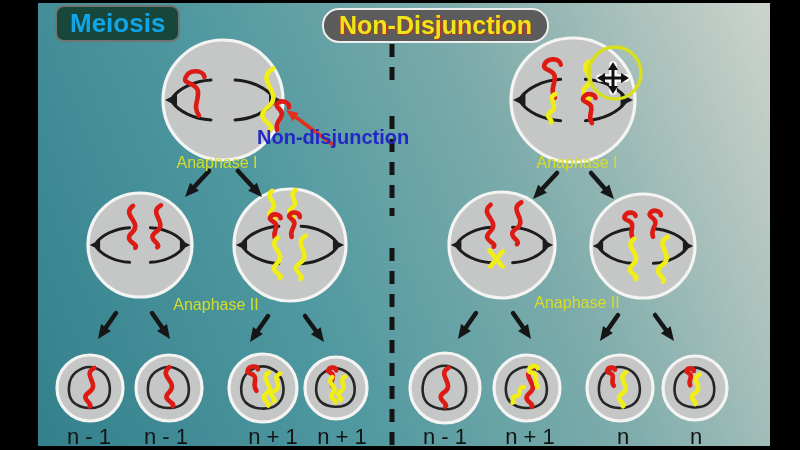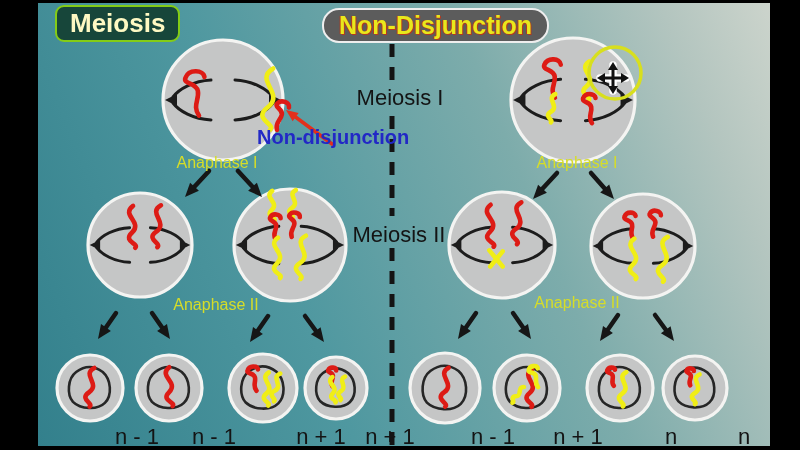--- a/index.html
+++ b/index.html
@@ -7,35 +7,35 @@
          font-family:"Liberation Sans",sans-serif;}
   #bg{position:absolute;left:38px;top:3px;width:732px;height:443px;
       background:linear-gradient(68deg,#33808c 0%,#4f98a0 35%,#7dacab 65%,#b3c5bf 88%,#ccd4cc 100%);}
   .bar{position:absolute;background:#000;}
   #bar-left{left:0;top:0;width:38px;height:450px;}
   #bar-right{right:0;top:0;width:30px;height:450px;}
   #bar-top{left:0;top:0;width:800px;height:3px;}
   #bar-bottom{left:0;bottom:0;width:800px;height:4px;}
   #dg{position:absolute;left:0;top:0;}
   .lbl{position:absolute;text-align:center;white-space:nowrap;}
-  #title-meiosis{left:55px;top:5px;background:#17463a;border:2px solid #84cc16;border-radius:9px;
-      padding:1px 13px;color:#fef9c3;font-size:26px;font-weight:bold;}
+  #title-meiosis{left:55px;top:5px;background:#17463a;border:2px solid #737373;border-radius:9px;
+      padding:1px 13px;color:#0ea5e9;font-size:26px;font-weight:bold;}
   #title-nd{left:322px;top:8px;background:#5c5c5c;border:2px solid #eeeeee;border-radius:17px;
       padding:1px 15px;color:#e8e81c;font-size:25px;font-weight:bold;
       text-shadow:1px 1px 0 #b5391f,-1px 0 0 #b5391f;}
   .stage-lbl{color:#141414;font-size:22px;width:120px;}
   #lbl-meiosis1{left:340px;top:85px;}
   #lbl-meiosis2{left:339px;top:222px;}
   .ana{color:#d6dd28;font-size:16px;width:140px;}
   #ana1-left{left:147px;top:154px;}
   #ana1-right{left:507px;top:154px;}
   #ana2-left{left:146px;top:296px;font-size:16px;}
   #ana2-right{left:507px;top:294px;font-size:16px;}
   #nd-note{left:257px;top:126px;color:#2228c6;font-size:20px;font-weight:bold;}
-  .nlbl{color:#141414;font-size:22px;width:100px;top:424px;padding-left:48px;}
+  .nlbl{color:#141414;font-size:22px;width:100px;top:424px;}
   #nl1{left:39px;} #nl2{left:116px;} #nl3{left:223px;} #nl4{left:292px;}
   #nr1{left:395px;} #nr2{left:480px;} #nr3{left:573px;} #nr4{left:646px;}
 </style>
 </head>
 <body>
 
 <div id="stage">
   <div id="bg"></div>
   <svg id="dg" width="800" height="450">
       <line x1="392" y1="44" x2="392" y2="84" stroke="#141414" stroke-width="5" stroke-dasharray="13 10"></line>
@@ -238,22 +238,20 @@
         <polygon points="597,78 605,73 605,83" fill="#111"></polygon>
         <polygon points="629,78 621,83 621,73" fill="#111"></polygon>
         <polygon points="613,62 608,70 618,70" fill="#111"></polygon>
         <polygon points="613,94 618,86 608,86" fill="#111"></polygon>
       </g>
     </svg>
 
   <div class="lbl" id="title-meiosis">Meiosis</div>
   <div class="lbl" id="title-nd">Non-Disjunction</div>
 
-  <div class="lbl stage-lbl" id="lbl-meiosis1">Meiosis I</div>
-  <div class="lbl stage-lbl" id="lbl-meiosis2">Meiosis II</div>
 
   <div class="lbl ana" id="ana1-left">Anaphase I</div>
   <div class="lbl ana" id="ana1-right">Anaphase I</div>
   <div class="lbl ana" id="ana2-left">Anaphase II</div>
   <div class="lbl ana" id="ana2-right">Anaphase II</div>
 
   <div class="lbl" id="nd-note">Non-disjunction</div>
 
   <div class="lbl nlbl" id="nl1">n - 1</div>
   <div class="lbl nlbl" id="nl2">n - 1</div>

